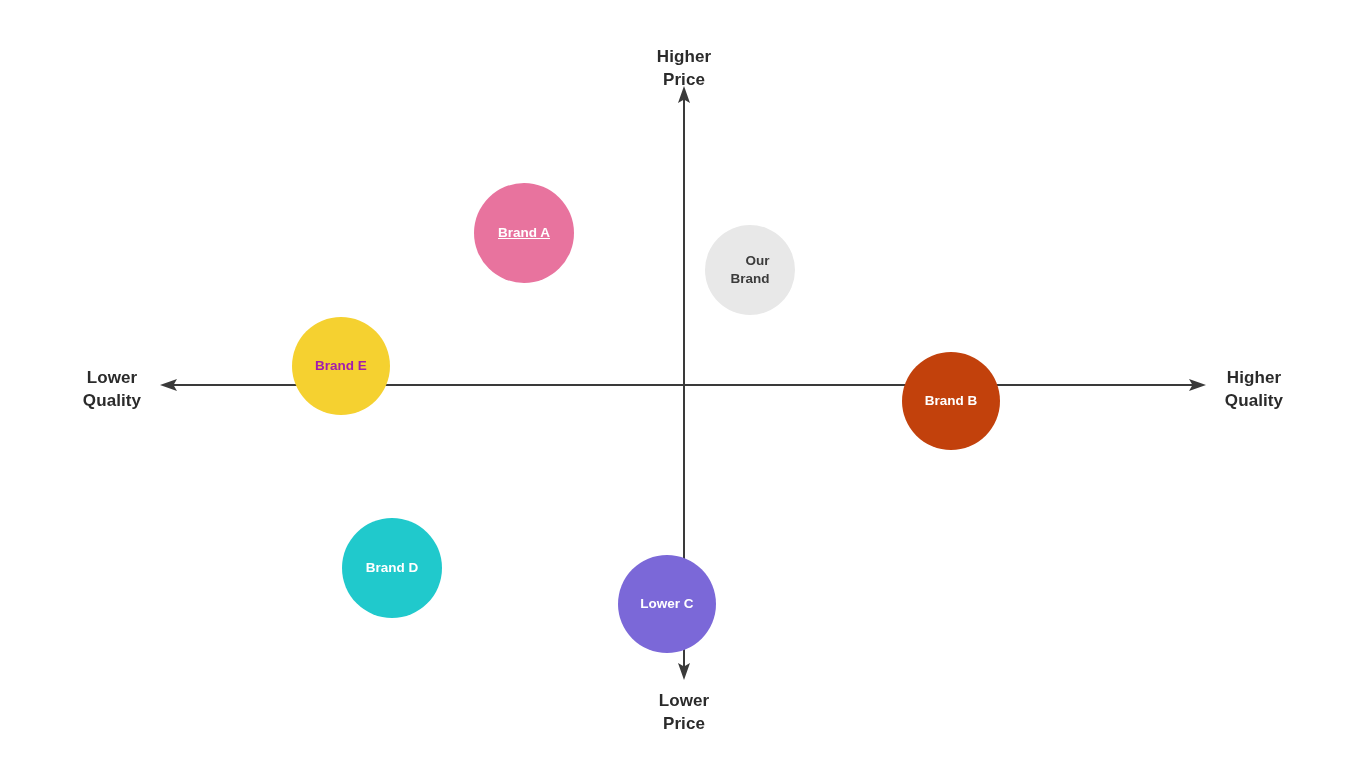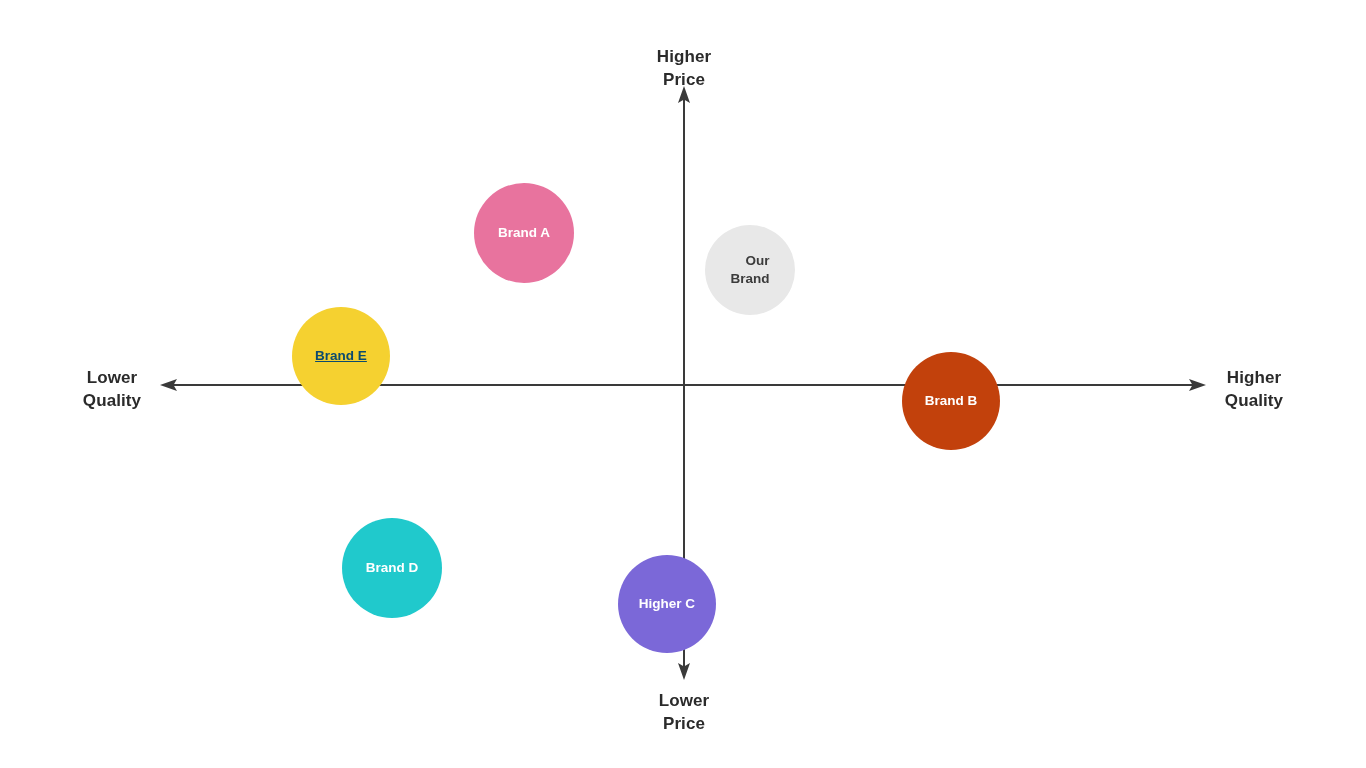--- a/index.html
+++ b/index.html
@@ -109,22 +109,22 @@
   <div class="axis-label" id="label-bottom">Lower
 Price</div>
 
   <div class="axis-label" id="label-left">Lower
 Quality</div>
 
   <div class="axis-label" id="label-right">Higher
 Quality</div>
 
   <div id="bubbles">
-      <div class="bubble" style="left: 474px; top: 183px; width: 100px; height: 100px; background: rgb(232, 115, 158); color: rgb(255, 255, 255);"><span class="bubble-label">Brand A</span></div>
+      <div class="bubble" style="left: 474px; top: 183px; width: 100px; height: 100px; background: rgb(232, 115, 158); color: rgb(255, 255, 255); text-decoration: underline;"><span class="bubble-label">Brand A</span></div>
       <div class="bubble" style="left: 705px; top: 225px; width: 90px; height: 90px; background: rgb(232, 232, 232); color: rgb(60, 60, 60); text-align: right;"><span class="bubble-label">Our
 Brand</span></div>
-      <div class="bubble" style="left: 292px; top: 307px; width: 98px; height: 98px; background: rgb(245, 209, 48); color: #0c4a6e; text-decoration: underline;"><span class="bubble-label">Brand E</span></div>
+      <div class="bubble" style="left: 292px; top: 317px; width: 98px; height: 98px; background: rgb(245, 209, 48); color: #a21caf;"><span class="bubble-label">Brand E</span></div>
       <div class="bubble" style="left: 902px; top: 352px; width: 98px; height: 98px; background: #c2410c; color: rgb(255, 255, 255);"><span class="bubble-label">Brand B</span></div>
       <div class="bubble" style="left: 342px; top: 518px; width: 100px; height: 100px; background: rgb(32, 201, 204); color: rgb(255, 255, 255);"><span class="bubble-label">Brand D</span></div>
-      <div class="bubble" style="left: 618px; top: 555px; width: 98px; height: 98px; background: rgb(123, 104, 216); color: rgb(255, 255, 255);"><span class="bubble-label">Higher C</span></div>
+      <div class="bubble" style="left: 618px; top: 555px; width: 98px; height: 98px; background: rgb(123, 104, 216); color: rgb(255, 255, 255);"><span class="bubble-label">Lower C</span></div>
     </div>
 
 </div>
 
 </body></html>

